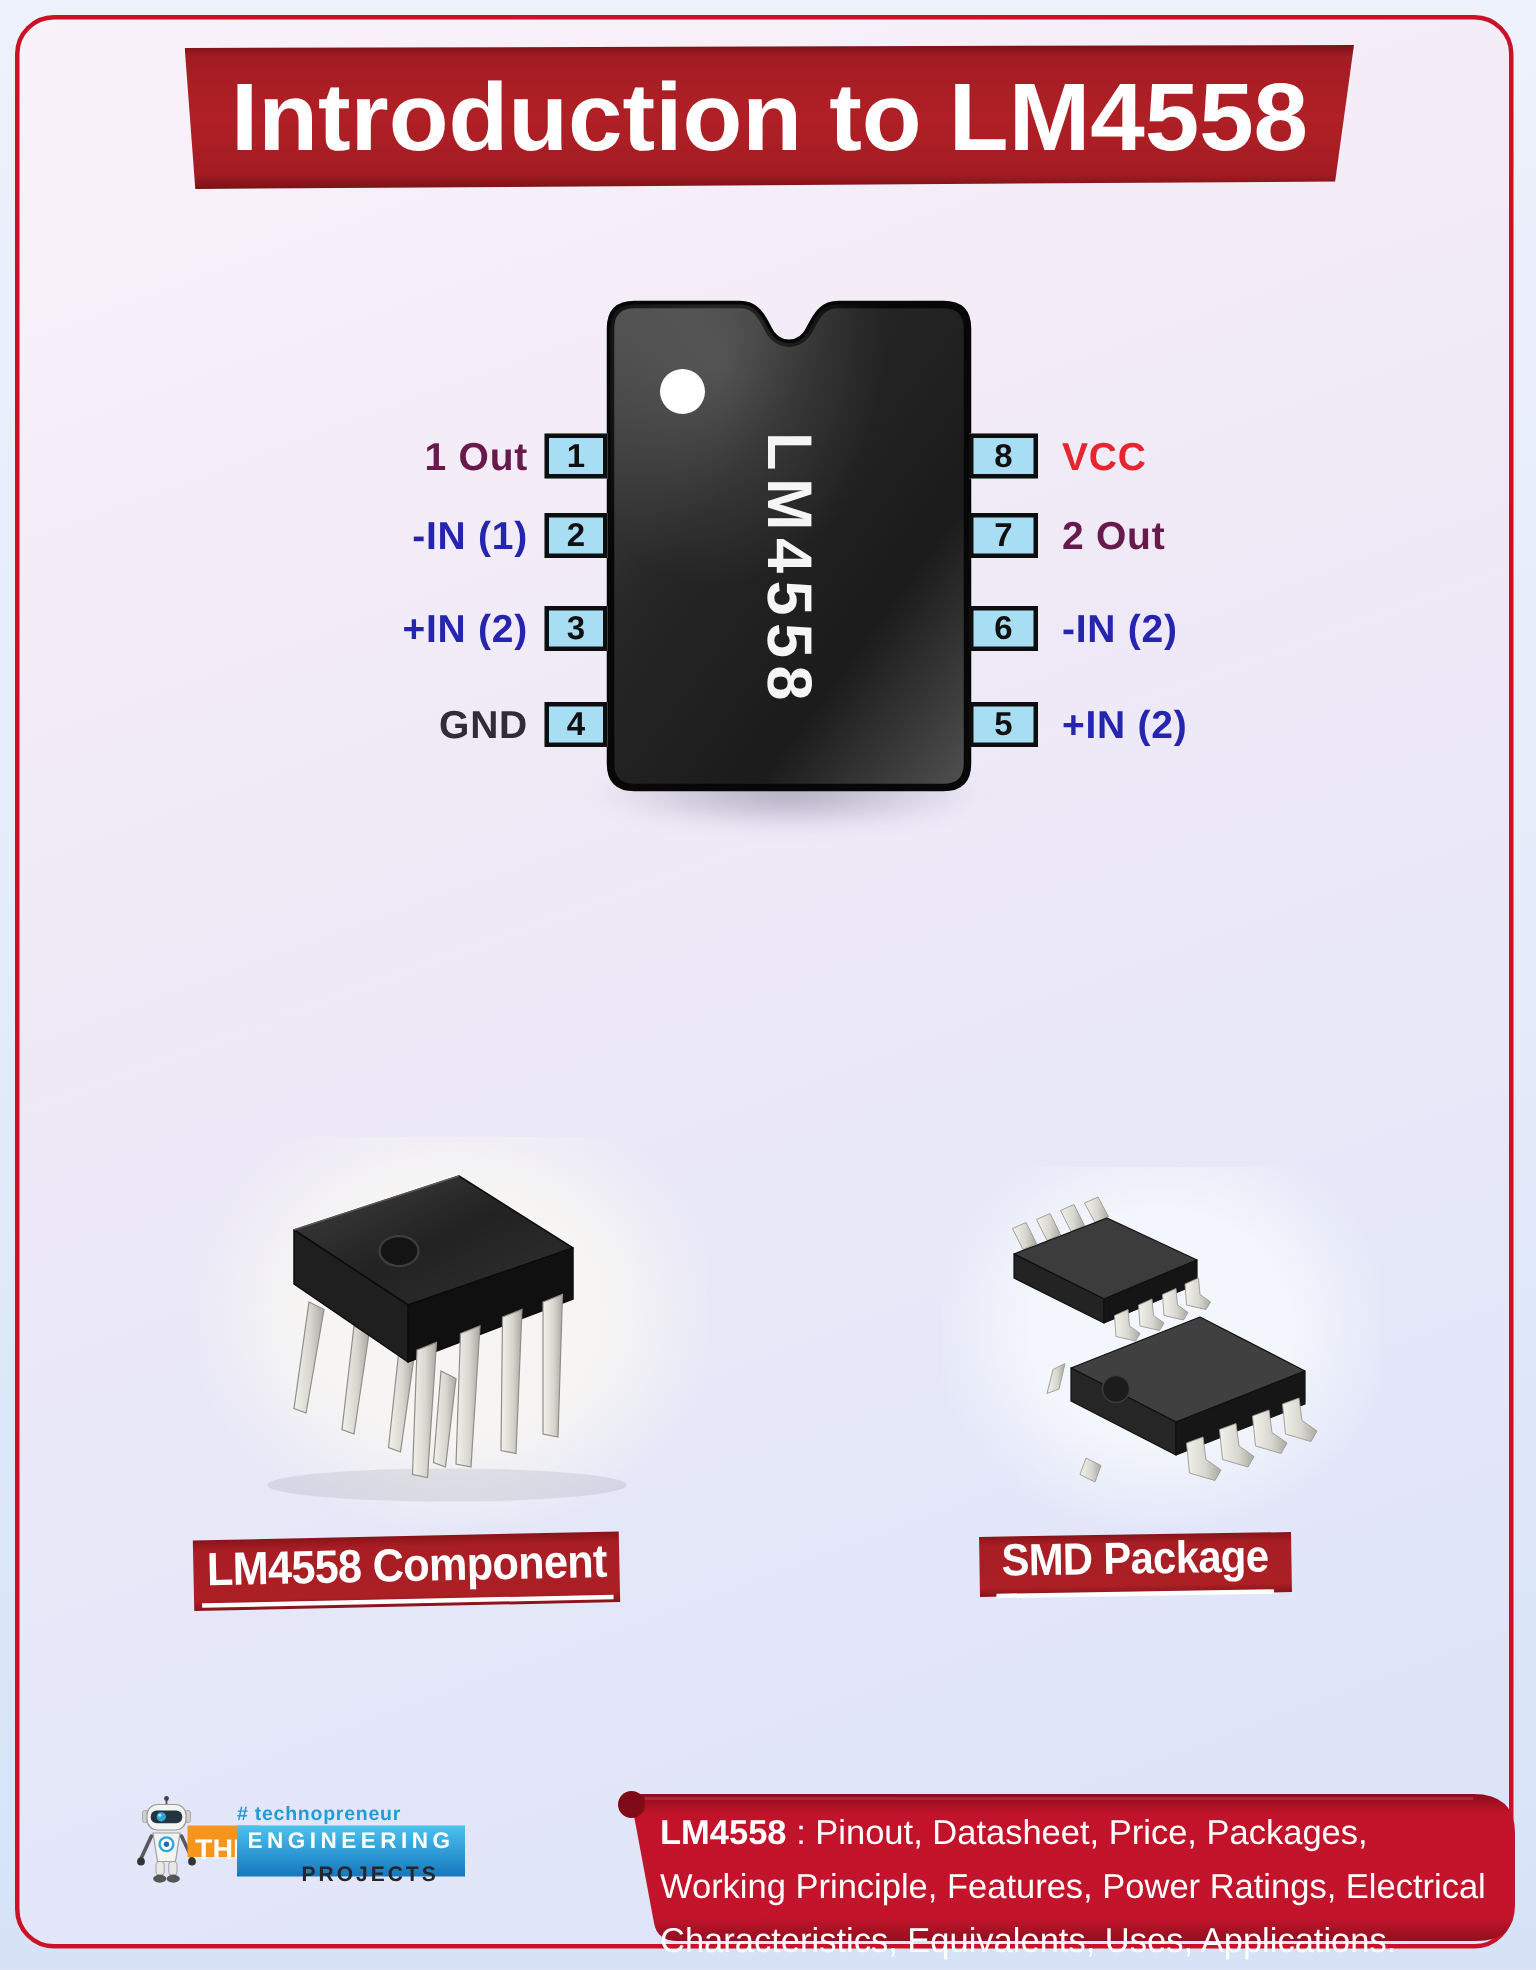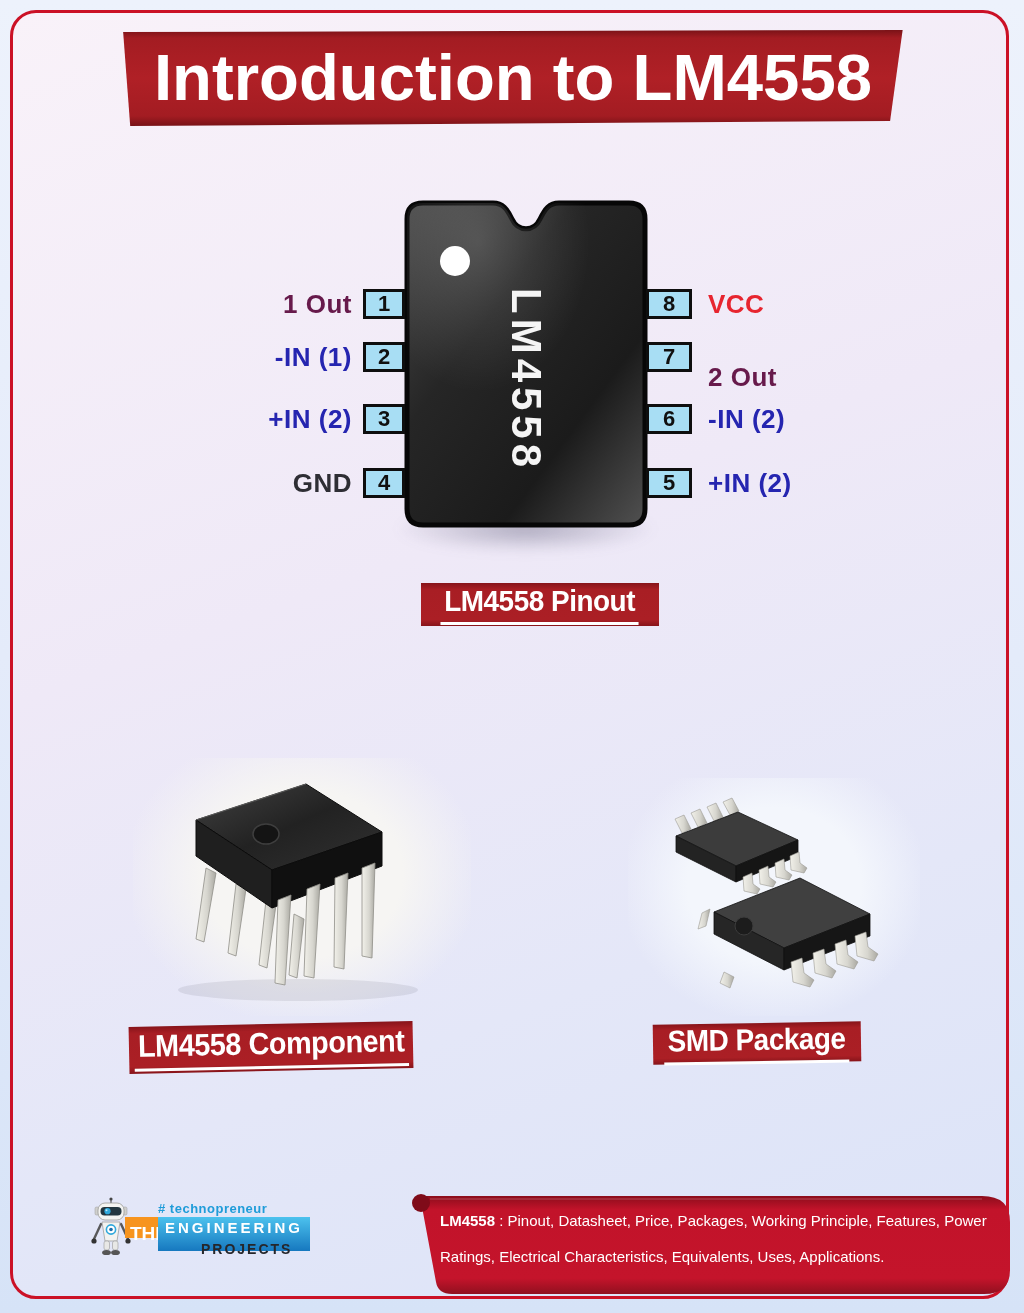--- a/index.html
+++ b/index.html
@@ -67,21 +67,21 @@
   .dip-bg { position:absolute; left:133px; top:758px; width:338px; height:258px;
     background:radial-gradient(ellipse at 50% 45%, #f6f5f3 42%, rgba(246,245,243,0) 75%); }
   .smd-bg { position:absolute; left:628px; top:778px; width:292px; height:238px;
     background:radial-gradient(ellipse at 50% 45%, #f3f6fc 42%, rgba(243,246,252,0) 75%); }
   .dip-svg { position:absolute; left:148px; top:772px; }
   .smd-svg { position:absolute; left:640px; top:786px; }
   
   .footer-banner-svg { position:absolute; left:398px; top:1190px; }
   .footer-text {
     position:absolute; left:440px; top:1203px; width:562px;
-    color:#ffffff; font-size:15px; line-height:36px;
+    color:#ffffff; font-size:23px; line-height:36px;
   }
   .footer-text b { font-weight:bold; }
   .robot-svg { position:absolute; left:90px; top:1197px; }
   .tagline { position:absolute; left:158px; top:1201px; width:120px; 
     font-size:13px; font-weight:bold; color:#1f9cd9; letter-spacing:0.5px; }
   .logo-the { position:absolute; left:125px; top:1217px; height:21px; line-height:21px;
     background:#f7941e; color:#fff; font-weight:bold; font-size:19px; padding:6px 5px; }
   .logo-eng { position:absolute; left:158px; top:1217px; height:34px; line-height:21px;
     background:linear-gradient(180deg,#4cc2ee 0%,#1678bf 100%); color:#fff; font-weight:bold;
     font-size:15px; letter-spacing:3px; padding:0 7px; }
@@ -137,33 +137,30 @@
       <span>4</span>
     </div>
 
   <div class="pin-box r row-a">
       <span>8</span>
     </div>
   <div class="pin-label r row-a" style="color: rgb(231, 37, 47);">VCC</div>
   <div class="pin-box r row-b">
       <span>7</span>
     </div>
-  <div class="pin-label r row-b" style="color: rgb(103, 26, 75); margin-top: 20px;">2 Out</div>
+  <div class="pin-label r row-b" style="color: rgb(103, 26, 75);">2 Out</div>
   <div class="pin-box r row-c">
       <span>6</span>
     </div>
   <div class="pin-label r row-c" style="color: rgb(37, 37, 176);">-IN (2)</div>
   <div class="pin-box r row-d">
       <span>5</span>
     </div>
   <div class="pin-label r row-d" style="color: rgb(37, 37, 176);">+IN (2)</div>
 
-  <div class="caption pinout-caption">
-    <span class="u">LM4558 Pinout</span>
-  </div>
 
   <div class="dip-bg"></div>
   <svg class="dip-svg" width="310" height="235" viewBox="0 0 310 235">
     <defs>
       <linearGradient id="legS" x1="0" y1="0" x2="1" y2="0">
         <stop offset="0" stop-color="#f2f1ea"></stop>
           <stop offset="0.55" stop-color="#d7d6cf"></stop>
           <stop offset="1" stop-color="#a9a8a1"></stop>
       </linearGradient>
       <linearGradient id="dipTop" x1="0" y1="0" x2="1" y2="1">

